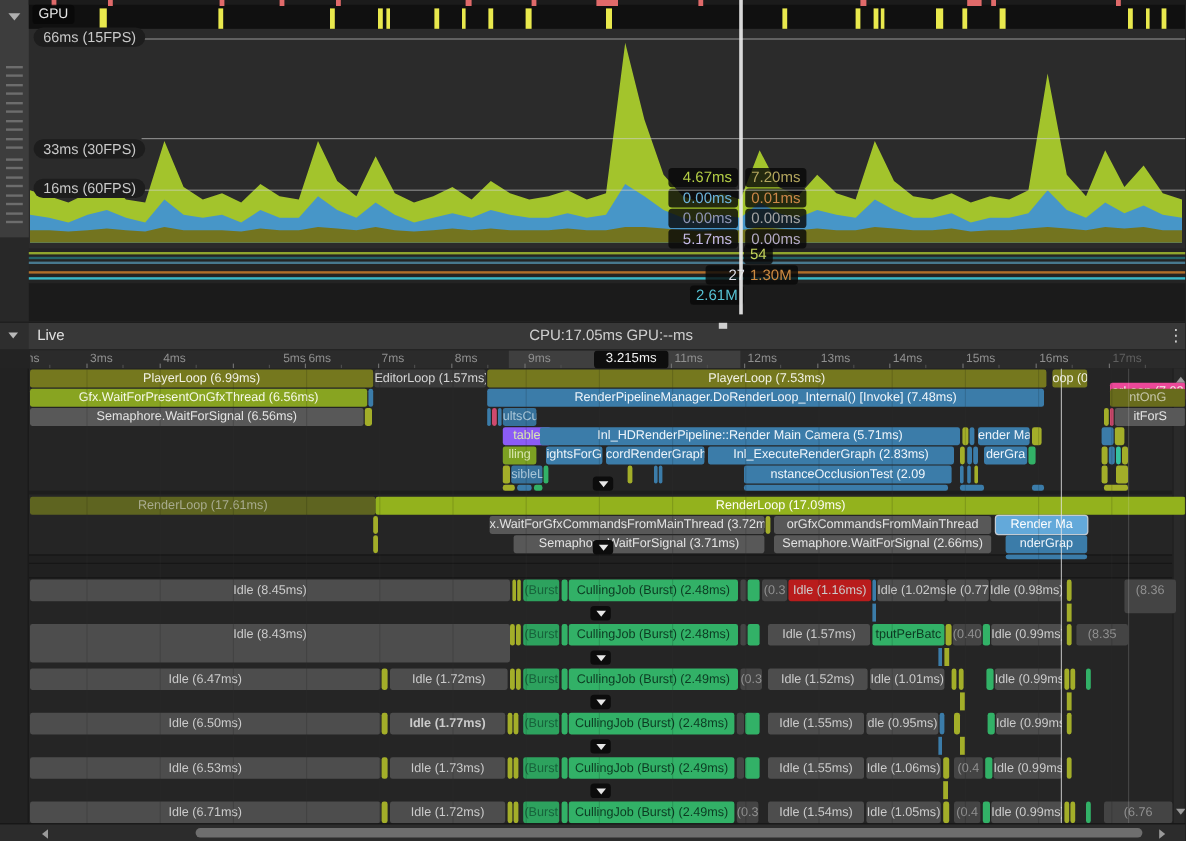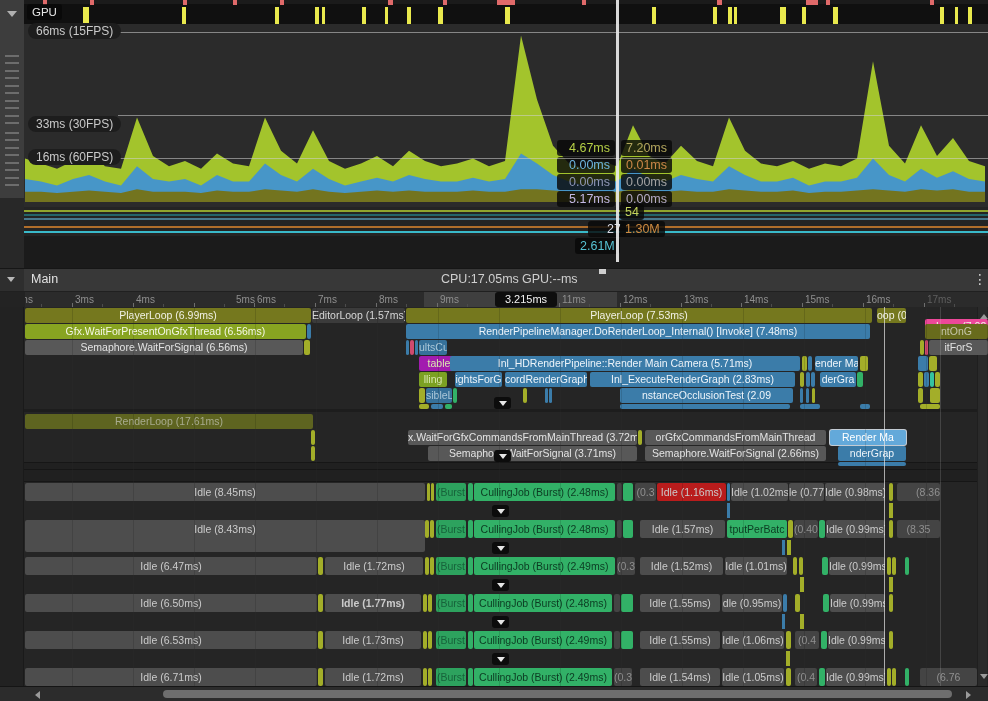--- a/index.html
+++ b/index.html
@@ -120,21 +120,21 @@
         <div class="badge" style="top: 221px; color: rgb(220, 221, 232); left: 588px; width: 28px; text-align: right;">27</div>
         <div class="badge" style="top: 221px; color: rgb(205, 138, 65); left: 620px;">1.30M</div>
         <div class="badge" style="top: 238px; color: rgb(87, 194, 211); left: 575px;">2.61M</div>
       </div>
     <div class="abs" id="chart-selection-line" style="top: 0px; width: 3px; height: 262px; background: rgba(233, 233, 233, 0.92); z-index: 8; left: 616px;"></div>
   </div>
 
   <div class="abs" id="toolbar" style="left:0;top:268px;width:988px;height:24px;background:#383838;border-top:1px solid #161616;border-bottom:1px solid #202020;box-sizing:border-box;">
     <div class="abs" style="left:0;top:0;width:24px;height:22px;background:#2e2e2e;"></div>
     <div class="tri" style="left:7px;top:8px;border:4px solid transparent;border-top:5px solid #b8b8b8;"></div>
-    <div class="abs" style="left:31px;top:3px;font-size:12.5px;color:#e2e2e2;">Main</div>
+    <div class="abs" style="left:31px;top:3px;font-size:12.5px;color:#e2e2e2;">Live</div>
     <div class="abs" style="left:441px;top:3px;font-size:12.5px;color:#cfcfcf;">CPU:17.05ms</div>
     <div class="abs" style="left:522px;top:3px;font-size:12.5px;color:#cfcfcf;">GPU:--ms</div>
     <div class="abs" style="left:599px;top:0;width:7px;height:5px;background:#cfcfcf;"></div>
     <div class="abs" style="left:973px;top:2px;font-size:14px;color:#d0d0d0;">⋮</div>
   </div>
 
   <div class="abs" id="ruler" style="left:25px;top:292px;width:963px;height:15px;background:#2b2b2b;overflow:hidden;">
       <div class="abs" style="left: 399px; top: 0px; width: 193px; height: 15px; background: rgb(63, 63, 63);"></div>
       <div class="rlabel" style="left: -11px;">2ms</div>
       <div class="tick" style="left: 16px; height: 3px; background: rgb(76, 76, 76);"></div>
@@ -217,21 +217,21 @@
         <div class="bar" style="left: 925px; top: 17px; width: 63px; height: 15px; line-height: 15px; background: rgb(104, 107, 28); color: rgb(198, 198, 170); z-index: 2;">ntOnG</div>
         <div class="bar" style="left: 25px; top: 33px; width: 278px; height: 15px; line-height: 15px; background: rgb(88, 88, 88); color: rgb(227, 227, 227); z-index: 2;">Semaphore.WaitForSignal (6.56ms)</div>
         <div class="bar" style="left: 304px; top: 33px; width: 6px; height: 15px; line-height: 15px; background: rgb(163, 174, 41); color: rgb(51, 51, 17); z-index: 2;"></div>
         <div class="bar" style="left: 406px; top: 33px; width: 3px; height: 15px; line-height: 15px; background: rgb(59, 124, 169); color: rgb(237, 244, 250); z-index: 2;"></div>
         <div class="bar" style="left: 410px; top: 33px; width: 4px; height: 15px; line-height: 15px; background: rgb(207, 74, 110); color: rgb(255, 255, 255); z-index: 2;"></div>
         <div class="bar" style="left: 415px; top: 33px; width: 3px; height: 15px; line-height: 15px; background: rgb(59, 124, 169); color: rgb(237, 244, 250); z-index: 2;"></div>
         <div class="bar" style="left: 419px; top: 33px; width: 28px; height: 15px; line-height: 15px; background: rgb(54, 113, 154); color: rgb(169, 198, 216); z-index: 2;">ultsCu</div>
         <div class="bar" style="left: 920px; top: 33px; width: 4px; height: 15px; line-height: 15px; background: rgb(163, 174, 41); color: rgb(51, 51, 17); z-index: 2;"></div>
         <div class="bar" style="left: 925px; top: 33px; width: 3px; height: 15px; line-height: 15px; background: rgb(207, 74, 110); color: rgb(255, 255, 255); z-index: 2;"></div>
         <div class="bar" style="left: 929px; top: 33px; width: 59px; height: 15px; line-height: 15px; background: rgb(88, 88, 88); color: rgb(227, 227, 227); z-index: 2;">itForS</div>
-        <div class="bar" style="left: 419px; top: 49px; width: 40px; height: 15px; line-height: 15px; background: #a21caf; color: rgb(217, 232, 176); z-index: 2;">table</div>
+        <div class="bar" style="left: 419px; top: 49px; width: 40px; height: 15px; line-height: 15px; background: #8b5cf6; color: rgb(217, 232, 176); z-index: 2;">table</div>
         <div class="bar" style="left: 450px; top: 49px; width: 350px; height: 15px; line-height: 15px; background: rgb(59, 124, 169); color: rgb(237, 244, 250); z-index: 2;">Inl_HDRenderPipeline::Render Main Camera (5.71ms)</div>
         <div class="bar" style="left: 802px; top: 49px; width: 5px; height: 15px; line-height: 15px; background: rgb(163, 174, 41); color: rgb(51, 51, 17); z-index: 2;"></div>
         <div class="bar" style="left: 808px; top: 49px; width: 4px; height: 15px; line-height: 15px; background: rgb(59, 124, 169); color: rgb(237, 244, 250); z-index: 2;"></div>
         <div class="bar" style="left: 815px; top: 49px; width: 43px; height: 15px; line-height: 15px; background: rgb(59, 124, 169); color: rgb(237, 244, 250); z-index: 2;">ender Ma</div>
         <div class="bar" style="left: 860px; top: 49px; width: 8px; height: 15px; line-height: 15px; background: rgb(163, 174, 41); color: rgb(51, 51, 17); z-index: 2;"></div>
         <div class="bar" style="left: 918px; top: 49px; width: 10px; height: 15px; line-height: 15px; background: rgb(59, 124, 169); color: rgb(237, 244, 250); z-index: 2;"></div>
         <div class="bar" style="left: 929px; top: 49px; width: 8px; height: 15px; line-height: 15px; background: rgb(163, 174, 41); color: rgb(51, 51, 17); z-index: 2;"></div>
         <div class="bar" style="left: 419px; top: 65px; width: 28px; height: 15px; line-height: 15px; background: rgb(124, 161, 34); color: rgb(217, 232, 176); z-index: 2;">lling</div>
         <div class="bar" style="left: 455px; top: 65px; width: 47px; height: 15px; line-height: 15px; background: rgb(59, 124, 169); color: rgb(237, 244, 250); z-index: 2;">ightsForG</div>
         <div class="bar" style="left: 505px; top: 65px; width: 82px; height: 15px; line-height: 15px; background: rgb(59, 124, 169); color: rgb(237, 244, 250); z-index: 2;">cordRenderGraph (1.5</div>
@@ -258,20 +258,21 @@
         <div class="bar" style="left: 918px; top: 81px; width: 5px; height: 15px; line-height: 15px; background: rgb(163, 174, 41); color: rgb(51, 51, 17); z-index: 2;"></div>
         <div class="bar" style="left: 930px; top: 81px; width: 10px; height: 15px; line-height: 15px; background: rgb(163, 174, 41); color: rgb(51, 51, 17); z-index: 2;"></div>
         <div class="bar" style="left: 419px; top: 97px; width: 10px; height: 5px; line-height: 5px; background: rgb(163, 174, 41); color: rgb(51, 51, 17); z-index: 2;"></div>
         <div class="bar" style="left: 431px; top: 97px; width: 12px; height: 5px; line-height: 5px; background: rgb(59, 124, 169); color: rgb(237, 244, 250); z-index: 2;"></div>
         <div class="bar" style="left: 445px; top: 97px; width: 7px; height: 5px; line-height: 5px; background: rgb(50, 177, 103); color: rgb(12, 59, 34); z-index: 2;"></div>
         <div class="bar" style="left: 620px; top: 97px; width: 170px; height: 5px; line-height: 5px; background: rgb(59, 124, 169); color: rgb(237, 244, 250); z-index: 2;"></div>
         <div class="bar" style="left: 800px; top: 97px; width: 20px; height: 5px; line-height: 5px; background: rgb(59, 124, 169); color: rgb(237, 244, 250); z-index: 2;"></div>
         <div class="bar" style="left: 860px; top: 97px; width: 10px; height: 5px; line-height: 5px; background: rgb(59, 124, 169); color: rgb(237, 244, 250); z-index: 2;"></div>
         <div class="bar" style="left: 920px; top: 97px; width: 20px; height: 5px; line-height: 5px; background: rgb(163, 174, 41); color: rgb(51, 51, 17); z-index: 2;"></div>
         <div class="bar" style="left: 25px; top: 107px; width: 288px; height: 15px; line-height: 15px; background: rgb(94, 100, 32); color: rgb(168, 171, 142); z-index: 2;">RenderLoop (17.61ms)</div>
+        <div class="bar" style="left: 313px; top: 107px; width: 675px; height: 15px; line-height: 15px; background: rgb(147, 178, 29); color: rgb(253, 253, 243); z-index: 2;">RenderLoop (17.09ms)</div>
         <div class="bar" style="left: 311px; top: 123px; width: 4px; height: 15px; line-height: 15px; background: rgb(163, 174, 41); color: rgb(51, 51, 17); z-index: 2;"></div>
         <div class="bar" style="left: 408px; top: 123px; width: 229px; height: 15px; line-height: 15px; background: rgb(88, 88, 88); color: rgb(227, 227, 227); z-index: 2;">x.WaitForGfxCommandsFromMainThread (3.72m</div>
         <div class="bar" style="left: 638px; top: 123px; width: 4px; height: 15px; line-height: 15px; background: rgb(163, 174, 41); color: rgb(51, 51, 17); z-index: 2;"></div>
         <div class="bar" style="left: 645px; top: 123px; width: 181px; height: 15px; line-height: 15px; background: rgb(88, 88, 88); color: rgb(227, 227, 227); z-index: 2;">orGfxCommandsFromMainThread</div>
         <div class="bar" style="left: 830px; top: 123px; width: 76px; height: 15px; line-height: 15px; background: rgb(99, 169, 218); color: rgb(255, 255, 255); z-index: 2; box-shadow: rgba(235, 245, 255, 0.8) 0px 0px 0px 1px;">Render Ma</div>
         <div class="bar" style="left: 311px; top: 139px; width: 4px; height: 15px; line-height: 15px; background: rgb(163, 174, 41); color: rgb(51, 51, 17); z-index: 2;"></div>
         <div class="bar" style="left: 428px; top: 139px; width: 209px; height: 15px; line-height: 15px; background: rgb(88, 88, 88); color: rgb(227, 227, 227); z-index: 2;">Semaphore.WaitForSignal (3.71ms)</div>
         <div class="bar" style="left: 645px; top: 139px; width: 181px; height: 15px; line-height: 15px; background: rgb(88, 88, 88); color: rgb(227, 227, 227); z-index: 2;">Semaphore.WaitForSignal (2.66ms)</div>
         <div class="bar" style="left: 838px; top: 139px; width: 68px; height: 15px; line-height: 15px; background: rgb(59, 124, 169); color: rgb(237, 244, 250); z-index: 2;">nderGrap</div>
         <div class="bar" style="left: 838px; top: 155px; width: 68px; height: 4px; line-height: 4px; background: rgb(59, 124, 169); color: rgb(237, 244, 250); z-index: 2;"></div>
@@ -283,21 +284,21 @@
         <div class="bar" style="left: 474px; top: 176px; width: 141px; height: 18px; line-height: 18px; background: rgb(50, 177, 103); color: rgb(12, 59, 34); z-index: 2;">CullingJob (Burst) (2.48ms)</div>
         <div class="bar" style="left: 617px; top: 176px; width: 5px; height: 18px; line-height: 18px; background: rgb(68, 68, 68); color: rgb(144, 144, 144); z-index: 2;"></div>
         <div class="bar" style="left: 623px; top: 176px; width: 10px; height: 18px; line-height: 18px; background: rgb(50, 177, 103); color: rgb(12, 59, 34); z-index: 2;"></div>
         <div class="bar" style="left: 635px; top: 176px; width: 21px; height: 18px; line-height: 18px; background: rgb(68, 68, 68); color: rgb(144, 144, 144); z-index: 2;">(0.3</div>
         <div class="bar" style="left: 657px; top: 176px; width: 69px; height: 18px; line-height: 18px; background: #b91c1c; color: rgb(203, 203, 203); z-index: 2;">Idle (1.16ms)</div>
         <div class="bar" style="left: 727px; top: 176px; width: 3px; height: 18px; line-height: 18px; background: rgb(59, 124, 169); color: rgb(237, 244, 250); z-index: 2;"></div>
         <div class="bar" style="left: 731px; top: 176px; width: 57px; height: 18px; line-height: 18px; background: rgb(77, 77, 77); color: rgb(203, 203, 203); z-index: 2;">Idle (1.02ms)</div>
         <div class="bar" style="left: 789px; top: 176px; width: 35px; height: 18px; line-height: 18px; background: rgb(77, 77, 77); color: rgb(203, 203, 203); z-index: 2;">le (0.77m</div>
         <div class="bar" style="left: 825px; top: 176px; width: 60px; height: 18px; line-height: 18px; background: rgb(77, 77, 77); color: rgb(203, 203, 203); z-index: 2;">Idle (0.98ms)</div>
         <div class="bar" style="left: 889px; top: 176px; width: 4px; height: 18px; line-height: 18px; background: rgb(163, 174, 41); color: rgb(51, 51, 17); z-index: 2;"></div>
-        <div class="bar" style="left: 897px; top: 176px; width: 43px; height: 18px; line-height: 18px; background: rgb(68, 68, 68); color: rgb(144, 144, 144); z-index: 2; text-align: right;">(8.36</div>
+        <div class="bar" style="left: 937px; top: 176px; width: 43px; height: 28px; line-height: 18px; background: rgb(68, 68, 68); color: rgb(144, 144, 144); z-index: 2;">(8.36</div>
         <div class="bar" style="left: 25px; top: 213px; width: 400px; height: 32px; line-height: 18px; background: rgb(77, 77, 77); color: rgb(203, 203, 203); z-index: 2;">Idle (8.43ms)</div>
         <div class="bar" style="left: 425px; top: 213px; width: 4px; height: 18px; line-height: 18px; background: rgb(163, 174, 41); color: rgb(51, 51, 17); z-index: 2;"></div>
         <div class="bar" style="left: 430px; top: 213px; width: 4px; height: 18px; line-height: 18px; background: rgb(163, 174, 41); color: rgb(51, 51, 17); z-index: 2;"></div>
         <div class="bar" style="left: 436px; top: 213px; width: 30px; height: 18px; line-height: 18px; background: rgb(45, 162, 94); color: rgb(23, 99, 59); z-index: 2;">(Burst</div>
         <div class="bar" style="left: 468px; top: 213px; width: 5px; height: 18px; line-height: 18px; background: rgb(50, 177, 103); color: rgb(12, 59, 34); z-index: 2;"></div>
         <div class="bar" style="left: 474px; top: 213px; width: 141px; height: 18px; line-height: 18px; background: rgb(50, 177, 103); color: rgb(12, 59, 34); z-index: 2;">CullingJob (Burst) (2.48ms)</div>
         <div class="bar" style="left: 617px; top: 213px; width: 5px; height: 18px; line-height: 18px; background: rgb(68, 68, 68); color: rgb(144, 144, 144); z-index: 2;"></div>
         <div class="bar" style="left: 623px; top: 213px; width: 10px; height: 18px; line-height: 18px; background: rgb(50, 177, 103); color: rgb(12, 59, 34); z-index: 2;"></div>
         <div class="bar" style="left: 640px; top: 213px; width: 85px; height: 18px; line-height: 18px; background: rgb(77, 77, 77); color: rgb(203, 203, 203); z-index: 2;">Idle (1.57ms)</div>
         <div class="bar" style="left: 727px; top: 213px; width: 60px; height: 18px; line-height: 18px; background: rgb(50, 177, 103); color: rgb(12, 59, 34); z-index: 2;">tputPerBatc</div>

